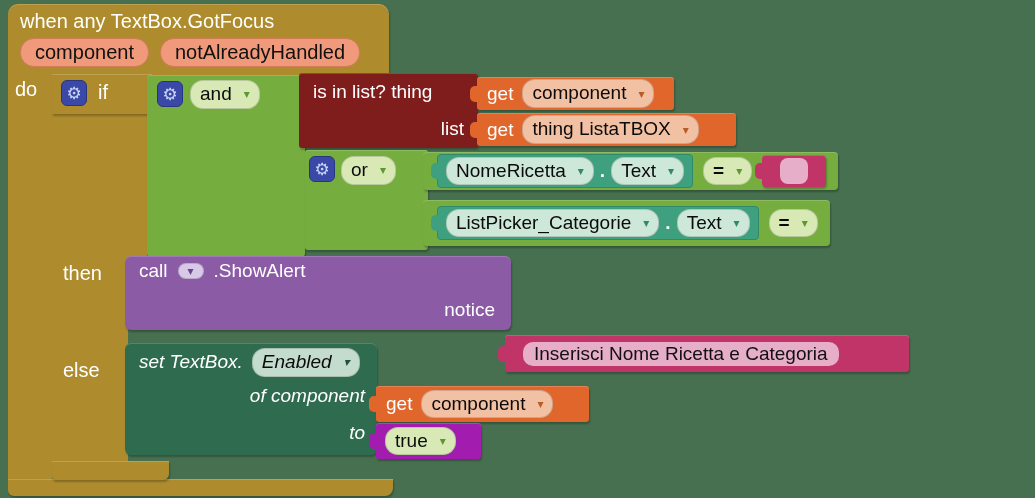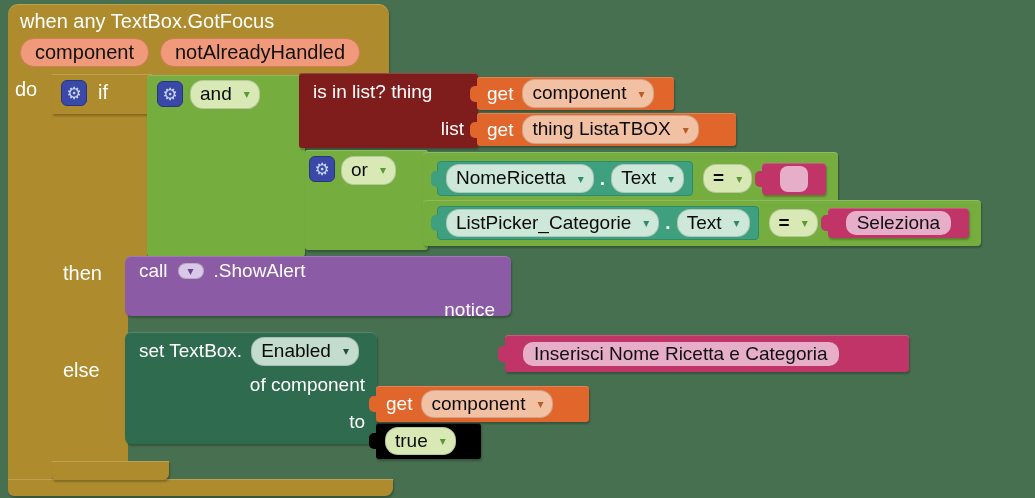--- a/index.html
+++ b/index.html
@@ -12,21 +12,21 @@
   .row{display:flex;align-items:center;}
   .lbl{color:#fff;font-size:19px;white-space:nowrap;}
   .big{font-size:20px;}
   .blk{box-shadow:1px 2px 2px rgba(0,0,0,.25), inset 0 1px 0 rgba(255,255,255,.18);}
   .gold{background:#AE8C2E;}
   .green{background:#76AD3F;}
   .blue{background:#7f1d1d;}
   .orange{background:#E0662C;}
   .purple{background:#8C5BA6;}
   .dkgreen{background:#2F6B4F;}
-  .ltgreen{background:#000000;}
+  .ltgreen{background:#a21caf;}
 
   .gear{
     width:26px;height:26px;border-radius:6px;background:#3A49A8;border:1px solid #2A3580;
     color:#C9D4F6;display:inline-flex;align-items:center;justify-content:center;
     font-size:17px;cursor:pointer;flex:none;
   }
   .fld{
     display:inline-flex;align-items:center;gap:12px;border-radius:13px;padding:1px 9px;
     font-size:19px;color:#0b0b0b;white-space:nowrap;border:1px solid rgba(0,0,0,.14);
     cursor:pointer;line-height:1.3;
@@ -126,21 +126,21 @@
 
   
   <div class="abs green blk" style="left:305px;top:150px;width:123px;height:100px;border-radius:3px;"></div>
   <span class="abs gear" style="left:309px;top:156px;">⚙</span>
   <span class="abs fld fld-green" style="left:341px;top:156px;">
     <span>or</span>
     <span class="tri">▾</span>
   </span>
 
   
-  <div class="eqrow" style="left:423px;top:152px;height:53px;">
+  <div class="eqrow" style="left:423px;top:152px;height:38px;">
     <span class="tealblk plug">
       <span class="fld fld-mint">
         <span>NomeRicetta</span>
         <span class="tri">▾</span>
       </span>
       <span class="dot">.</span>
       <span class="fld fld-mint">
         <span>Text</span>
         <span class="tri">▾</span>
       </span>
@@ -166,48 +166,43 @@
       <span class="dot">.</span>
       <span class="fld fld-mint">
         <span>Text</span>
         <span class="tri">▾</span>
       </span>
     </span>
     <span class="fld fld-green">
       <span style="font-weight:bold;">=</span>
       <span class="tri">▾</span>
     </span>
-    <span class="strblk plug">
-      <span class="quote"></span>
-      <span class="str-fld">Seleziona</span>
-      <span class="quote"></span>
-    </span>
-  </div>
-
-  
-  <div class="abs purple blk" style="left:125px;top:256px;width:386px;height:60px;border-radius:6px;">
+  </div>
+
+  
+  <div class="abs purple blk" style="left:125px;top:256px;width:386px;height:74px;border-radius:6px;">
     <div class="row" style="position:absolute;left:14px;top:4px;gap:10px;">
       <span class="lbl">call</span>
       <span class="fld fld-lav">
         <span class="tri">▾</span>
       </span>
       <span class="lbl">.ShowAlert</span>
     </div>
     <div class="lbl" style="position:absolute;right:16px;top:43px;">notice</div>
   </div>
 
   
   <div class="abs strblk plug" style="left:505px;top:291px;width:404px;height:37px;border-radius:3px;margin-top:44px;">
     <span class="quote"></span>
     <span class="str-fld">Inserisci Nome Ricetta e Categoria</span>
     <span class="quote"></span>
   </div>
 
   
-  <div class="abs dkgreen blk" style="left:125px;top:332px;width:252px;height:112px;border-radius:6px;">
+  <div class="abs dkgreen blk" style="left:125px;top:343px;width:252px;height:112px;border-radius:6px;font-style:italic;">
     <div class="row" style="position:absolute;left:14px;top:5px;gap:9px;">
       <span class="lbl">set TextBox.</span>
       <span class="fld fld-sage">
         <span>Enabled</span>
         <span class="tri">▾</span>
       </span>
     </div>
     <div class="lbl" style="position:absolute;right:12px;top:42px;">of component</div>
     <div class="lbl" style="position:absolute;right:12px;top:79px;">to</div>
   </div>

